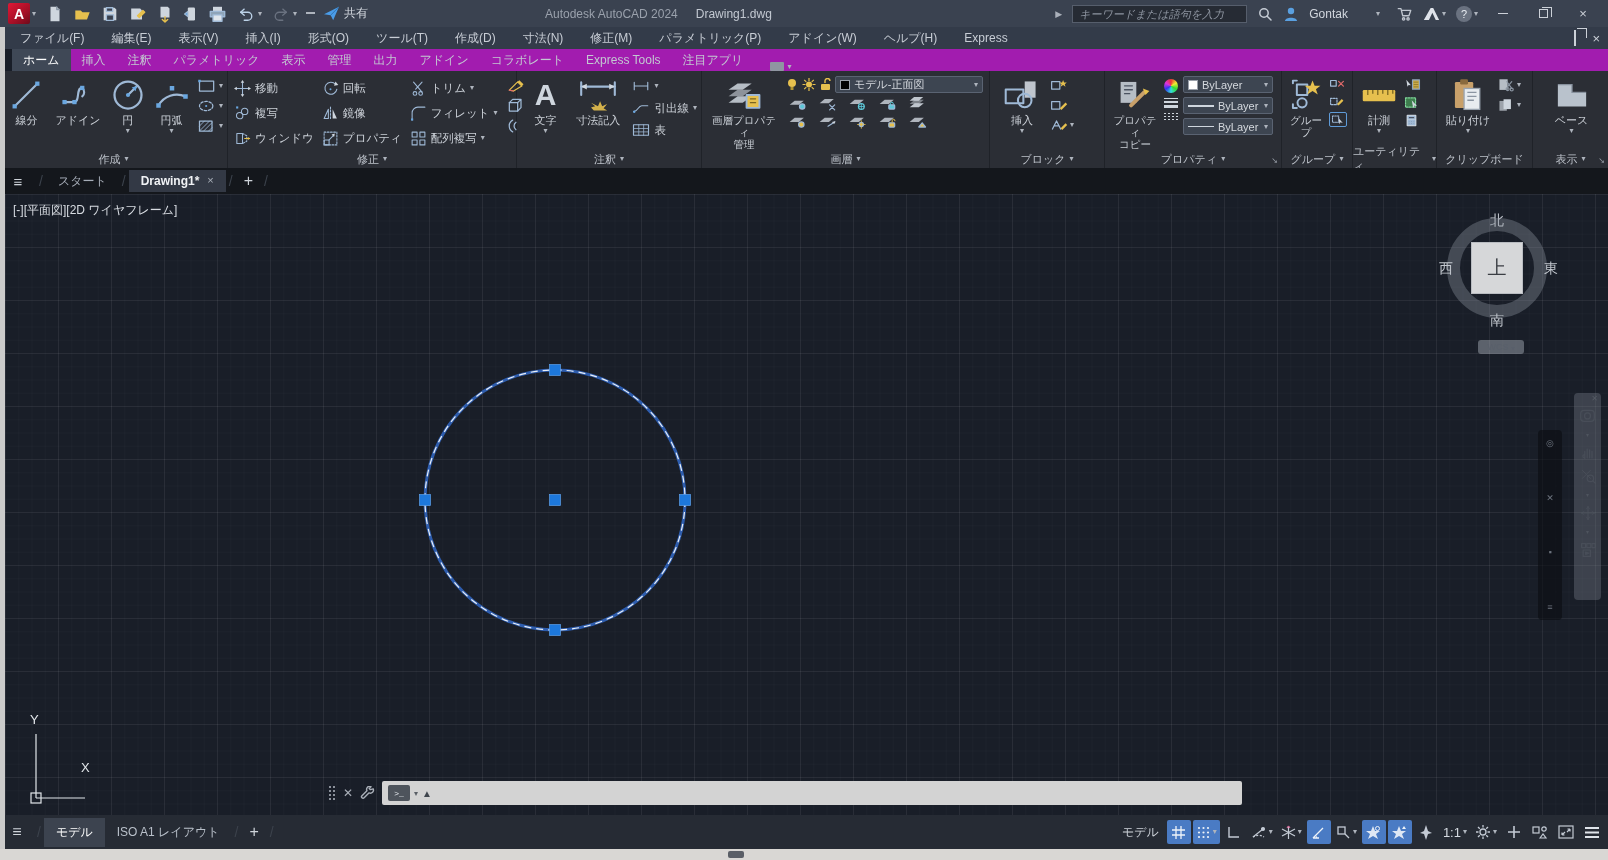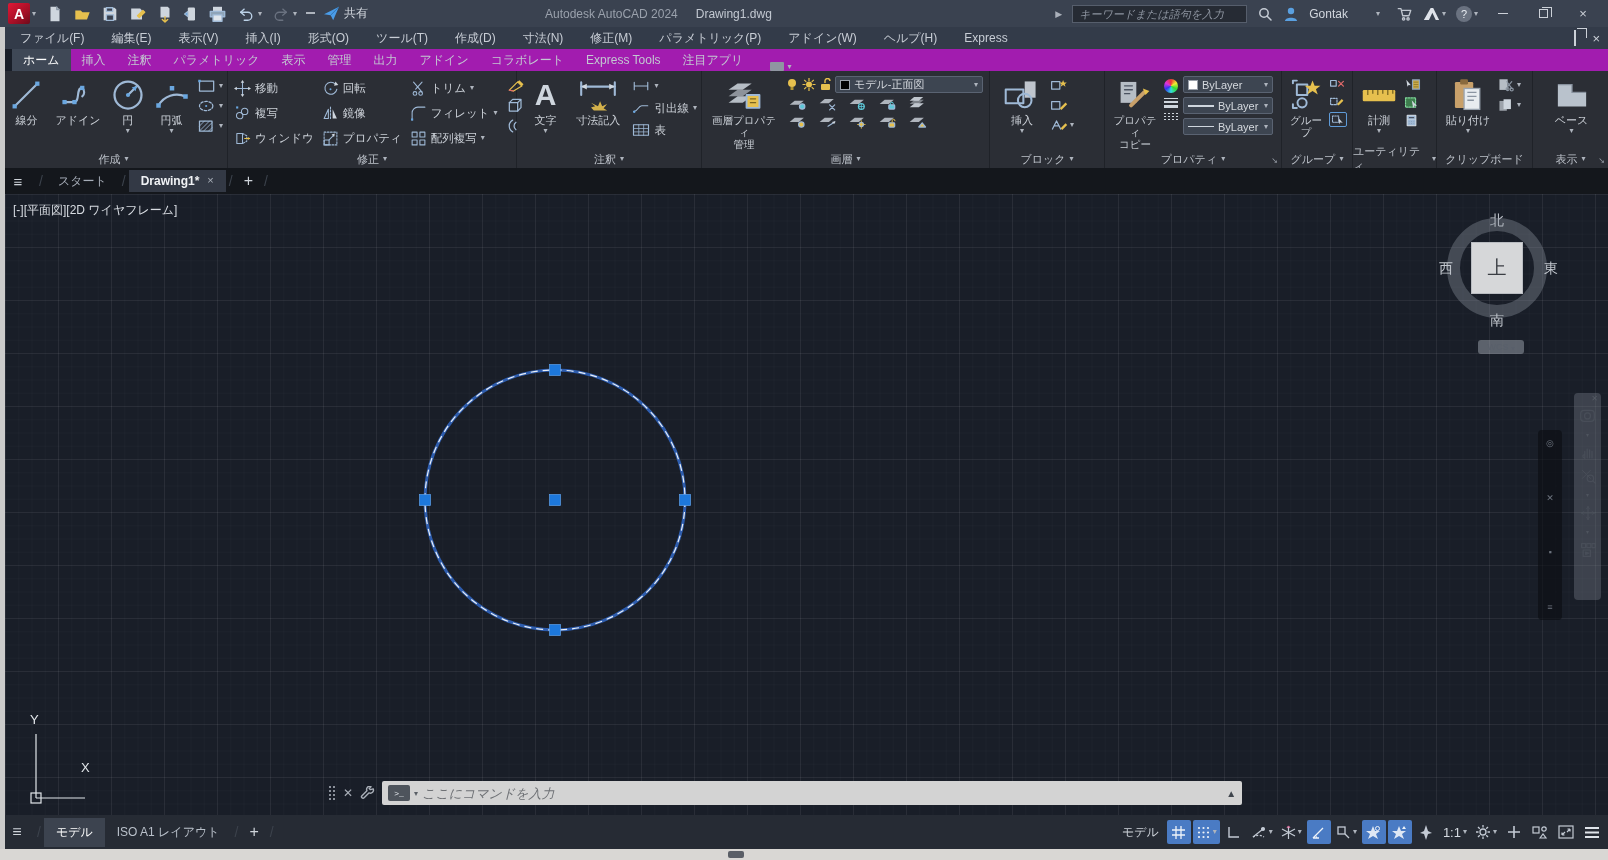--- a/index.html
+++ b/index.html
@@ -925,21 +925,20 @@
 
   <div class="cmdrow">
     <span class="cmdgrip"></span>
     <span class="cmdx">✕</span>
     <svg class="ic" width="15" height="15" viewBox="0 0 16 16" style="stroke:#a9afb8">
         <path d="M14 3 a3.2 3.2 0 0 1-4.3 4.3 L4.4 12.6 a1.6 1.6 0 0 1-2.3-2.3 L7.4 5 A3.2 3.2 0 0 1 11.7 0.7 L9.8 2.6 L11.1 3.9 Z"></path>
       </svg>
     <div class="cmdbar">
       <span class="cmdicon">&gt;_</span>
       <span style="color:#5a5f66;font-size:8px">▾</span>
-      <input class="cmdinput" placeholder="ここにコマンドを入力" style="">
       <span class="cmdup">▲</span>
     </div>
   </div>
 </div>
 
 <div class="bottombar">
   <span class="lbham">≡</span>
   <span class="ftslash">/</span>
   <span class="ltab active">モデル</span>
   <span class="ltab">ISO A1 レイアウト</span>

